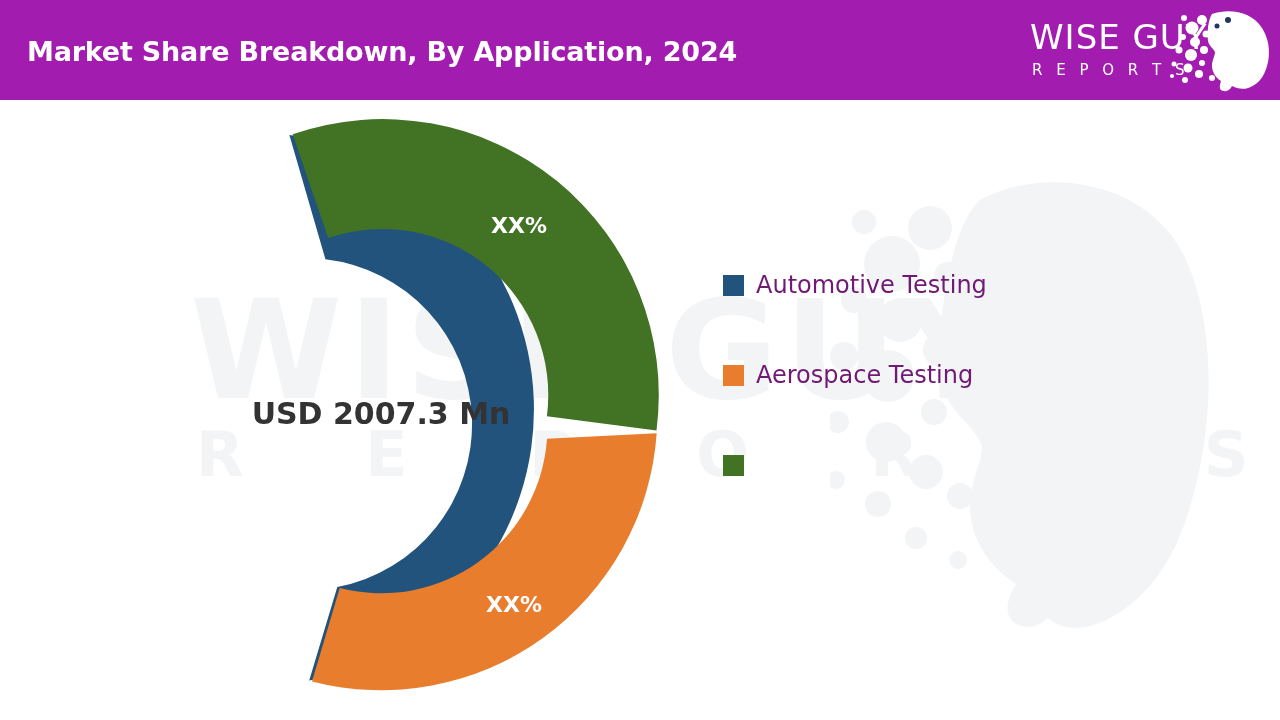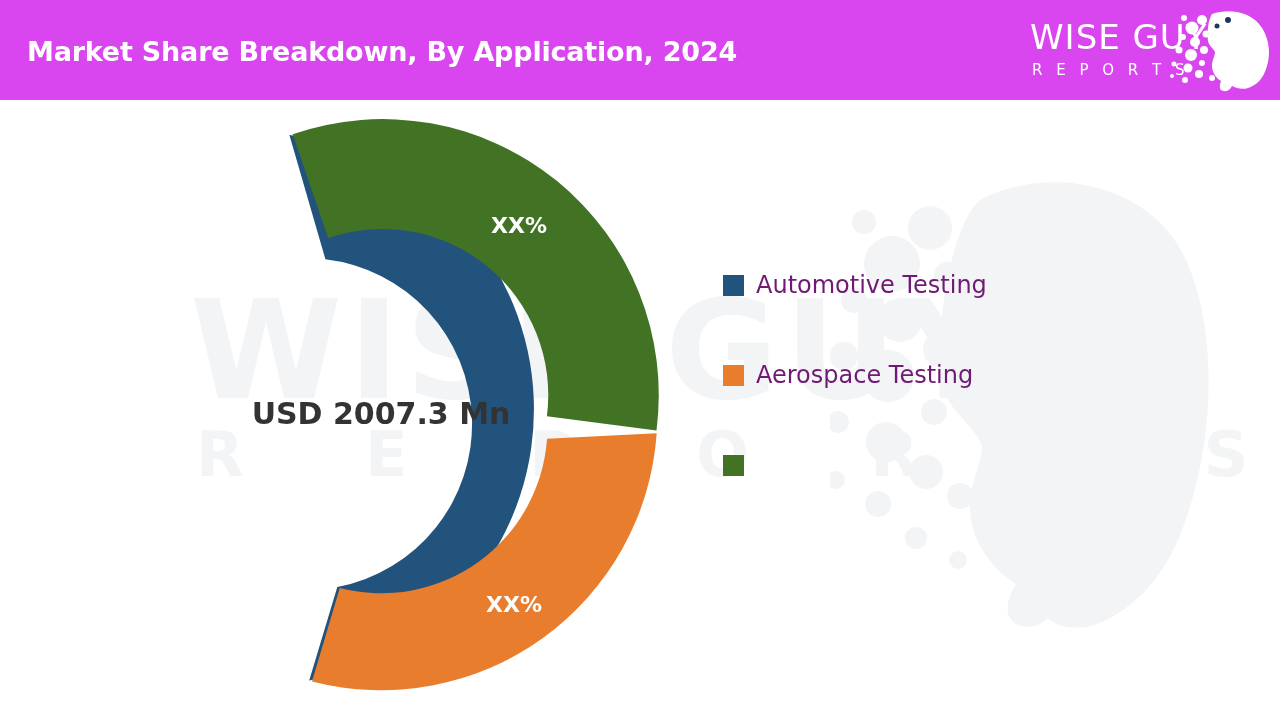--- a/index.html
+++ b/index.html
@@ -15,21 +15,21 @@
     position: relative;
   }
 
   
   #header-bar {
     position: absolute;
     left: 0;
     top: 0;
     width: 1280px;
     height: 100px;
-    background: #d946ef;
+    background: #a21caf;
     box-sizing: border-box;
   }
   #page-title {
     position: absolute;
     left: 27px;
     top: 36px;
     font-size: 27px;
     font-weight: bold;
     color: #ffffff;
     letter-spacing: -0.2px;

